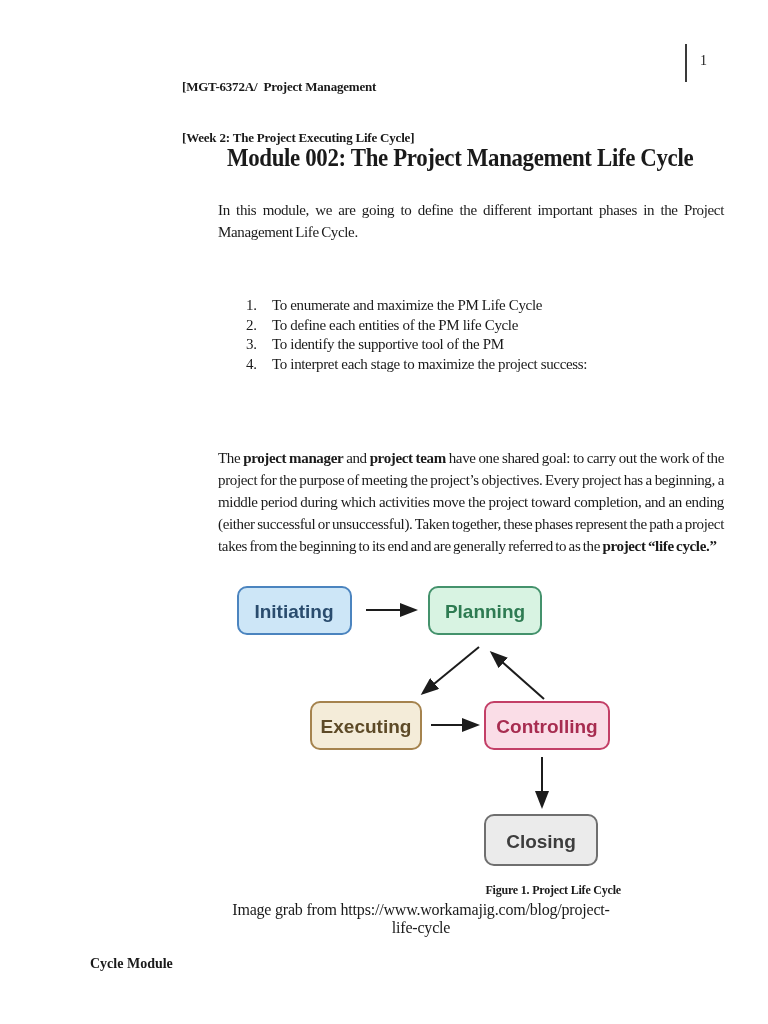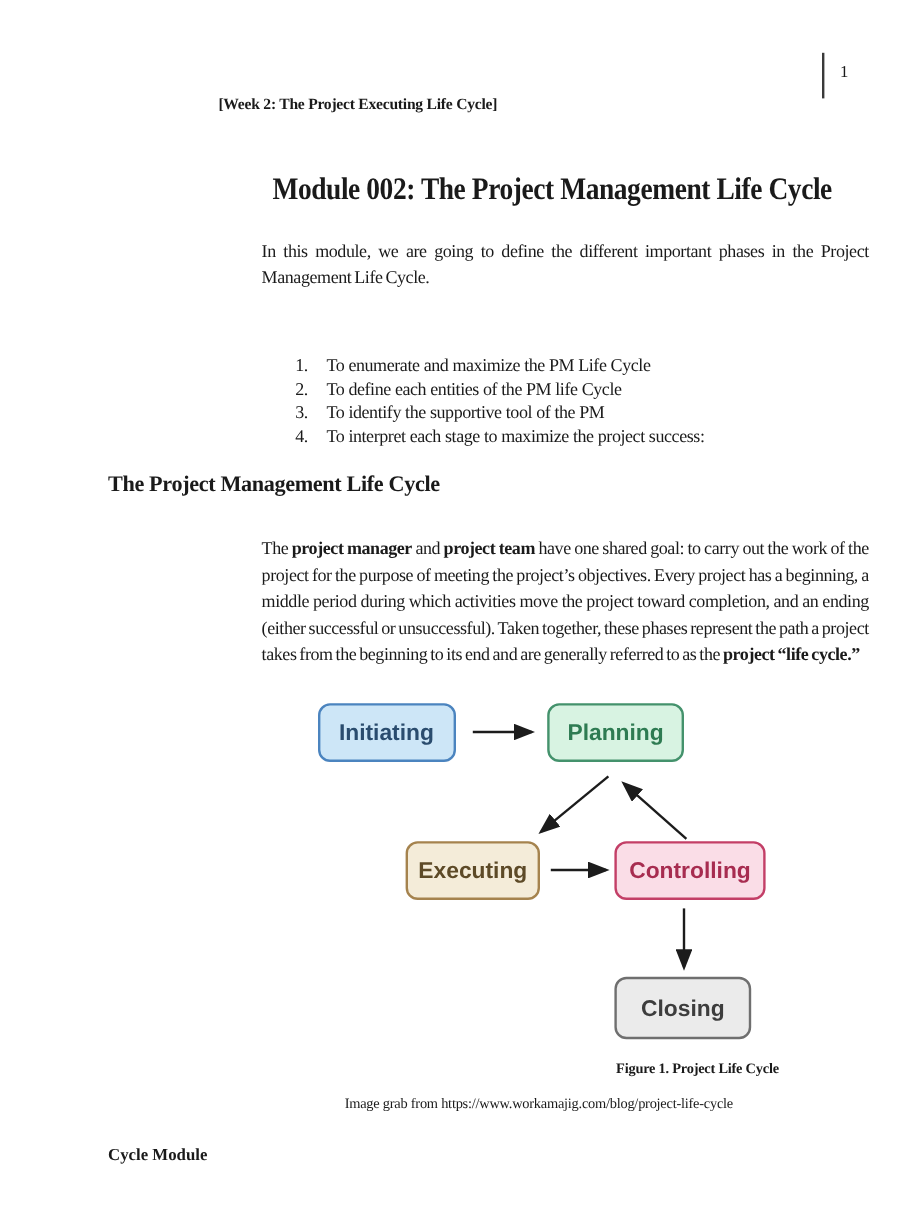--- a/index.html
+++ b/index.html
@@ -27,35 +27,36 @@
   .objectives{position:absolute;left:246px;top:296px;font-size:15px;line-height:19.5px;
               letter-spacing:-0.35px;}
   .obj-row{display:flex;}
   .obj-num{width:26px;}
   .sec-head{position:absolute;left:90px;top:394px;font-size:18.5px;font-weight:bold;
             letter-spacing:-0.3px;}
   .body2{top:447px;}
   .b{font-weight:bold;}
 
   
-  .figure{position:absolute;left:249px;top:577px;width:400px;}
+  .figure{position:absolute;left:221px;top:577px;width:400px;}
   .figure svg{display:block;}
   .dg-label{font-family:"Liberation Sans", sans-serif;font-weight:600;font-size:19px;}
   .cap1{margin-top:6px;text-align:right;font-size:12px;font-weight:bold;letter-spacing:-0.2px;}
-  .cap2{margin-top:14px;text-align:center;font-size:12px;letter-spacing:-0.2px;}
+  .cap2{margin-top:3px;text-align:center;font-size:16px;letter-spacing:-0.2px;}
 
   
   .footer{position:absolute;left:90px;top:956px;font-size:14px;font-weight:bold;}
 </style>
 </head>
 <body>
 
 <div class="page">
 
   <div class="hdr">
+    <div class="l1">[MGT-6372A/  Project Management</div>
     <div class="l2">[Week 2: The Project Executing Life Cycle]</div>
   </div>
   <div class="pg-bar"></div>
   <div class="pg-num">1</div>
 
   <div class="doc-title">Module 002: The Project Management Life Cycle</div>
 
   <div class="para intro">In this module, we are going to define the different important phases in the Project Management Life Cycle.</div>
 
 
@@ -71,21 +72,20 @@
     <div class="obj-row">
       <span class="obj-num">3.</span>
       <span>To identify the supportive tool of the PM</span>
     </div>
     <div class="obj-row">
       <span class="obj-num">4.</span>
       <span>To interpret each stage to maximize the project success:</span>
     </div>
   </div>
 
-  <div class="sec-head">The Project Management Life Cycle</div>
 
   <div class="para body2">
     <span>The </span><span class="b">project manager</span><span> and </span><span class="b">project team</span><span> have one shared goal: to carry out the work of the project for the purpose of meeting the project’s objectives. Every project has a beginning, a middle period during which activities move the project toward completion, and an ending (either successful or unsuccessful). Taken together, these phases represent the path a project takes from the beginning to its end and are generally referred to as the </span><span class="b">project “life cycle.”</span>
   </div>
 
   <div class="figure">
     <svg width="400" height="300" viewBox="0 0 400 300">
       <defs>
         <marker id="ah" markerWidth="9" markerHeight="7" refX="7.5" refY="3.5" orient="auto">
           <polygon points="0 0, 9 3.5, 0 7" fill="#1c1c1c"></polygon>

